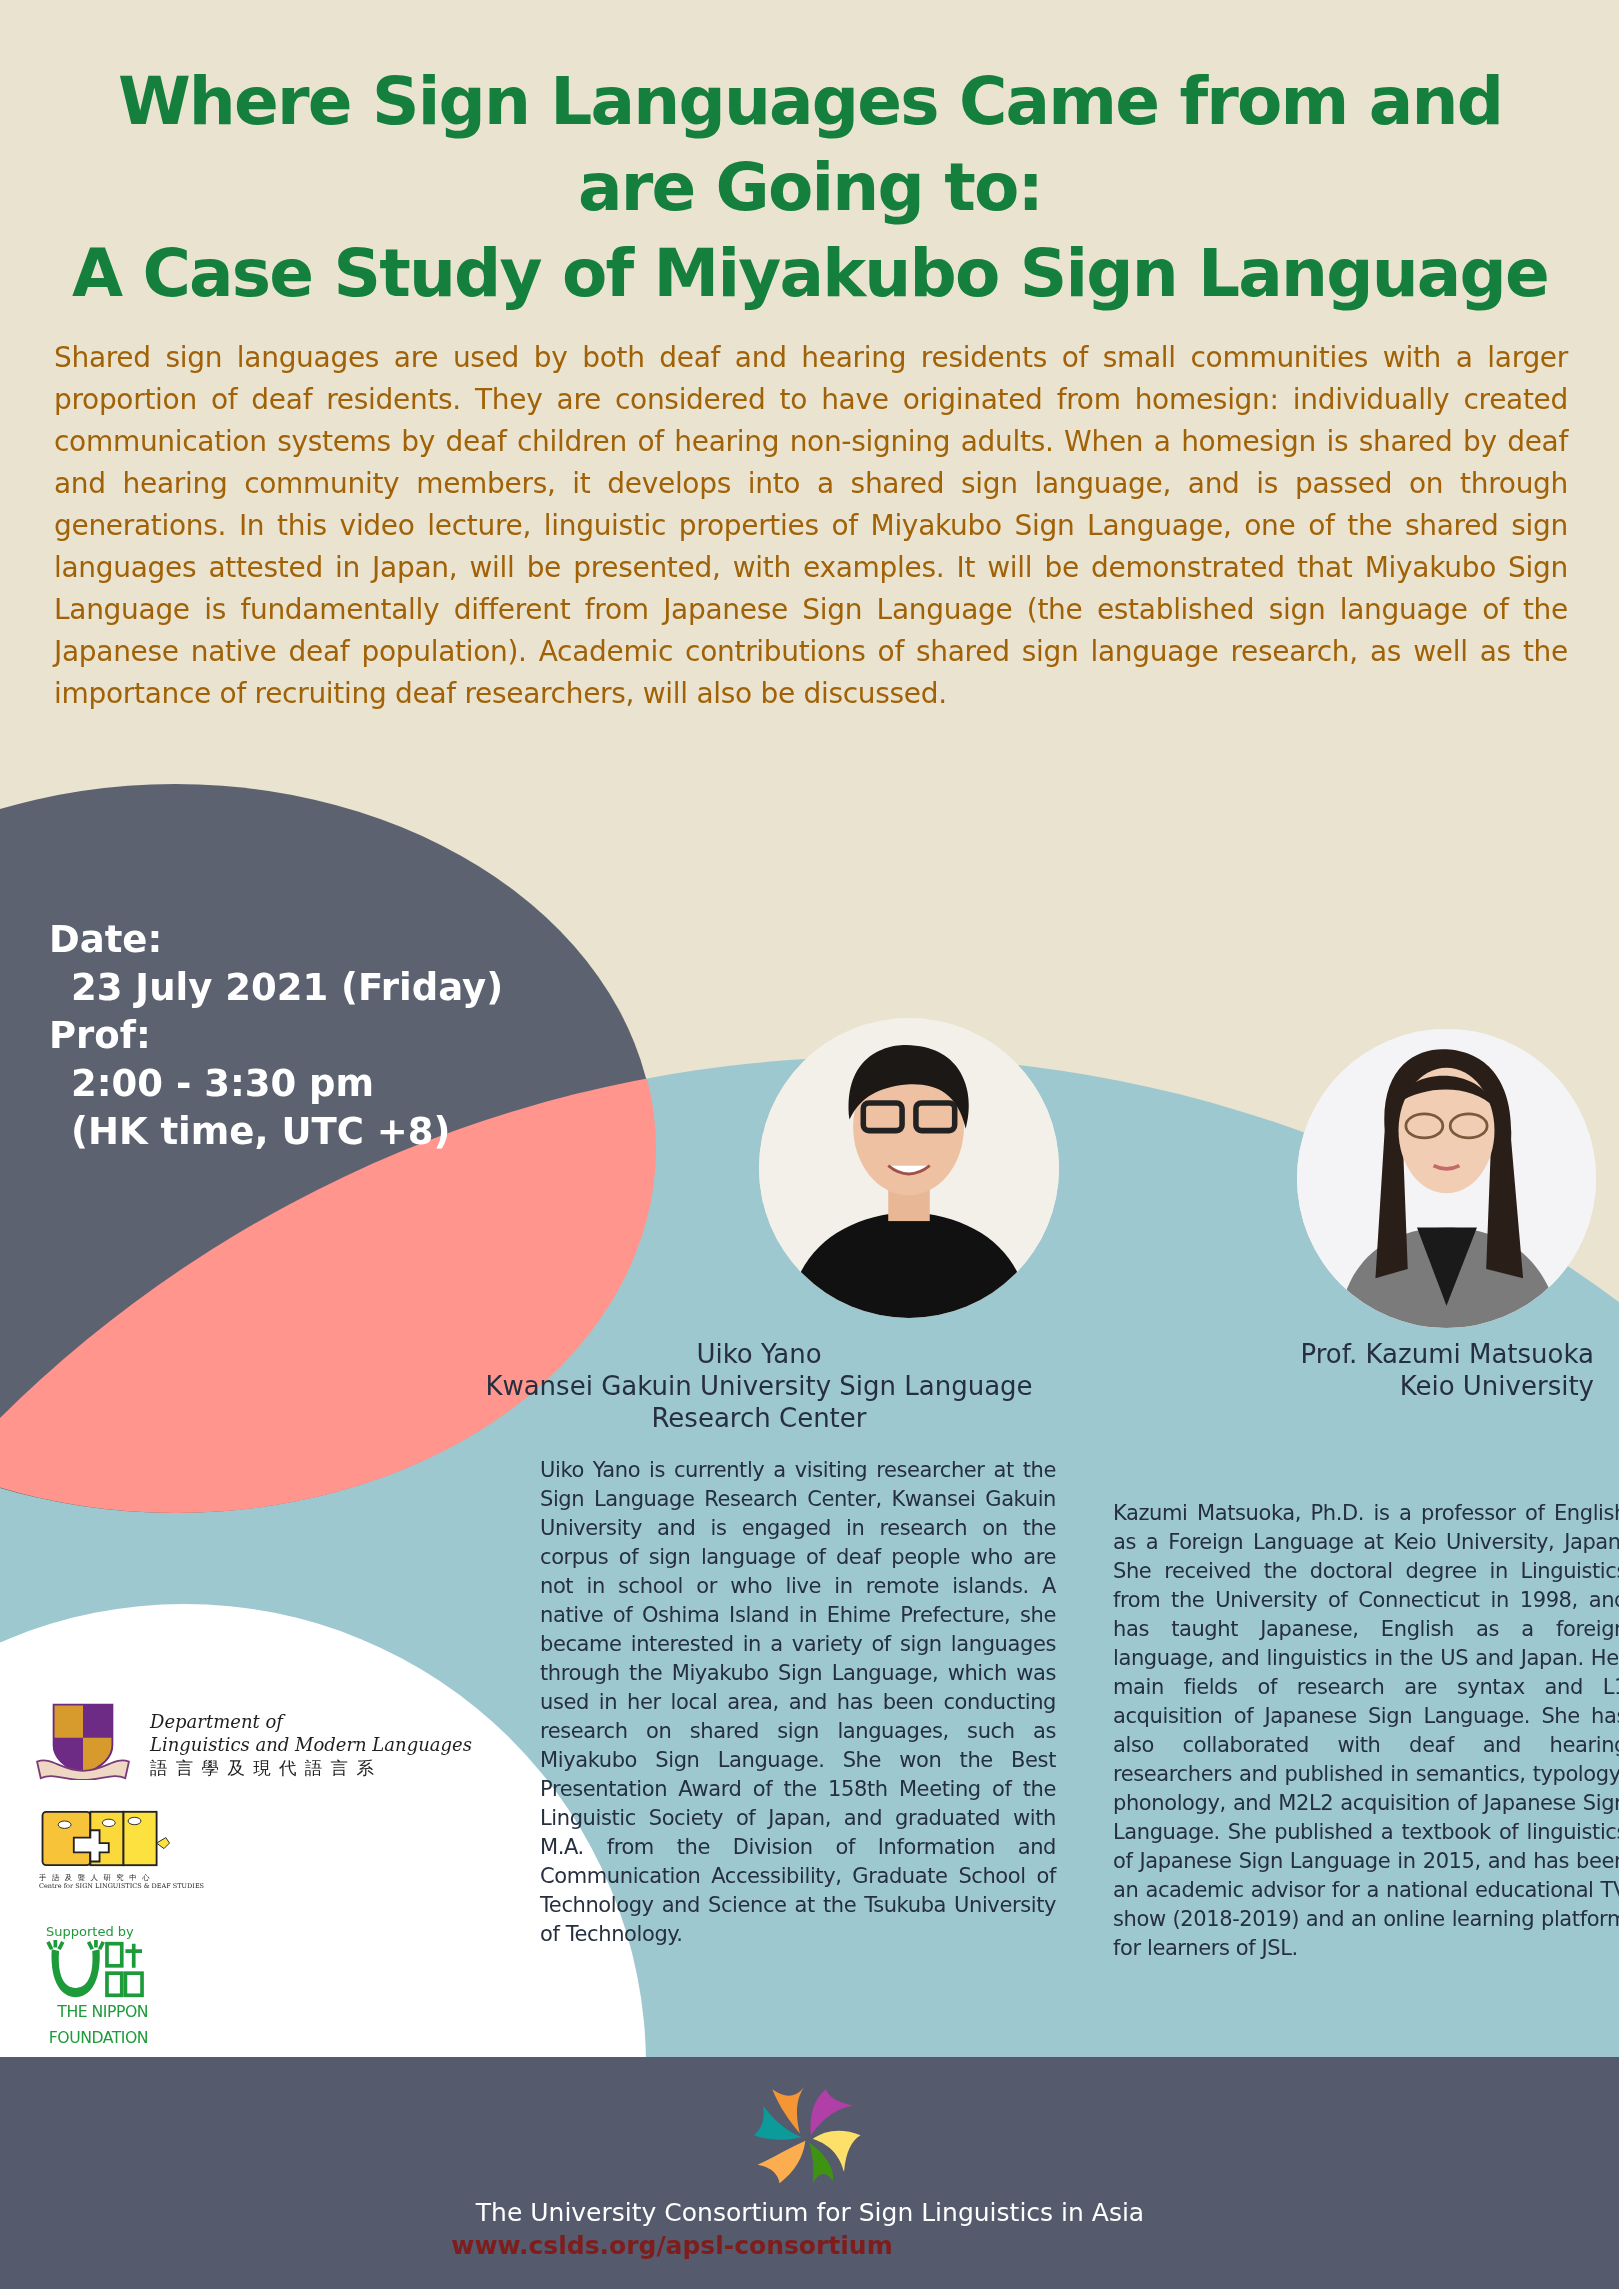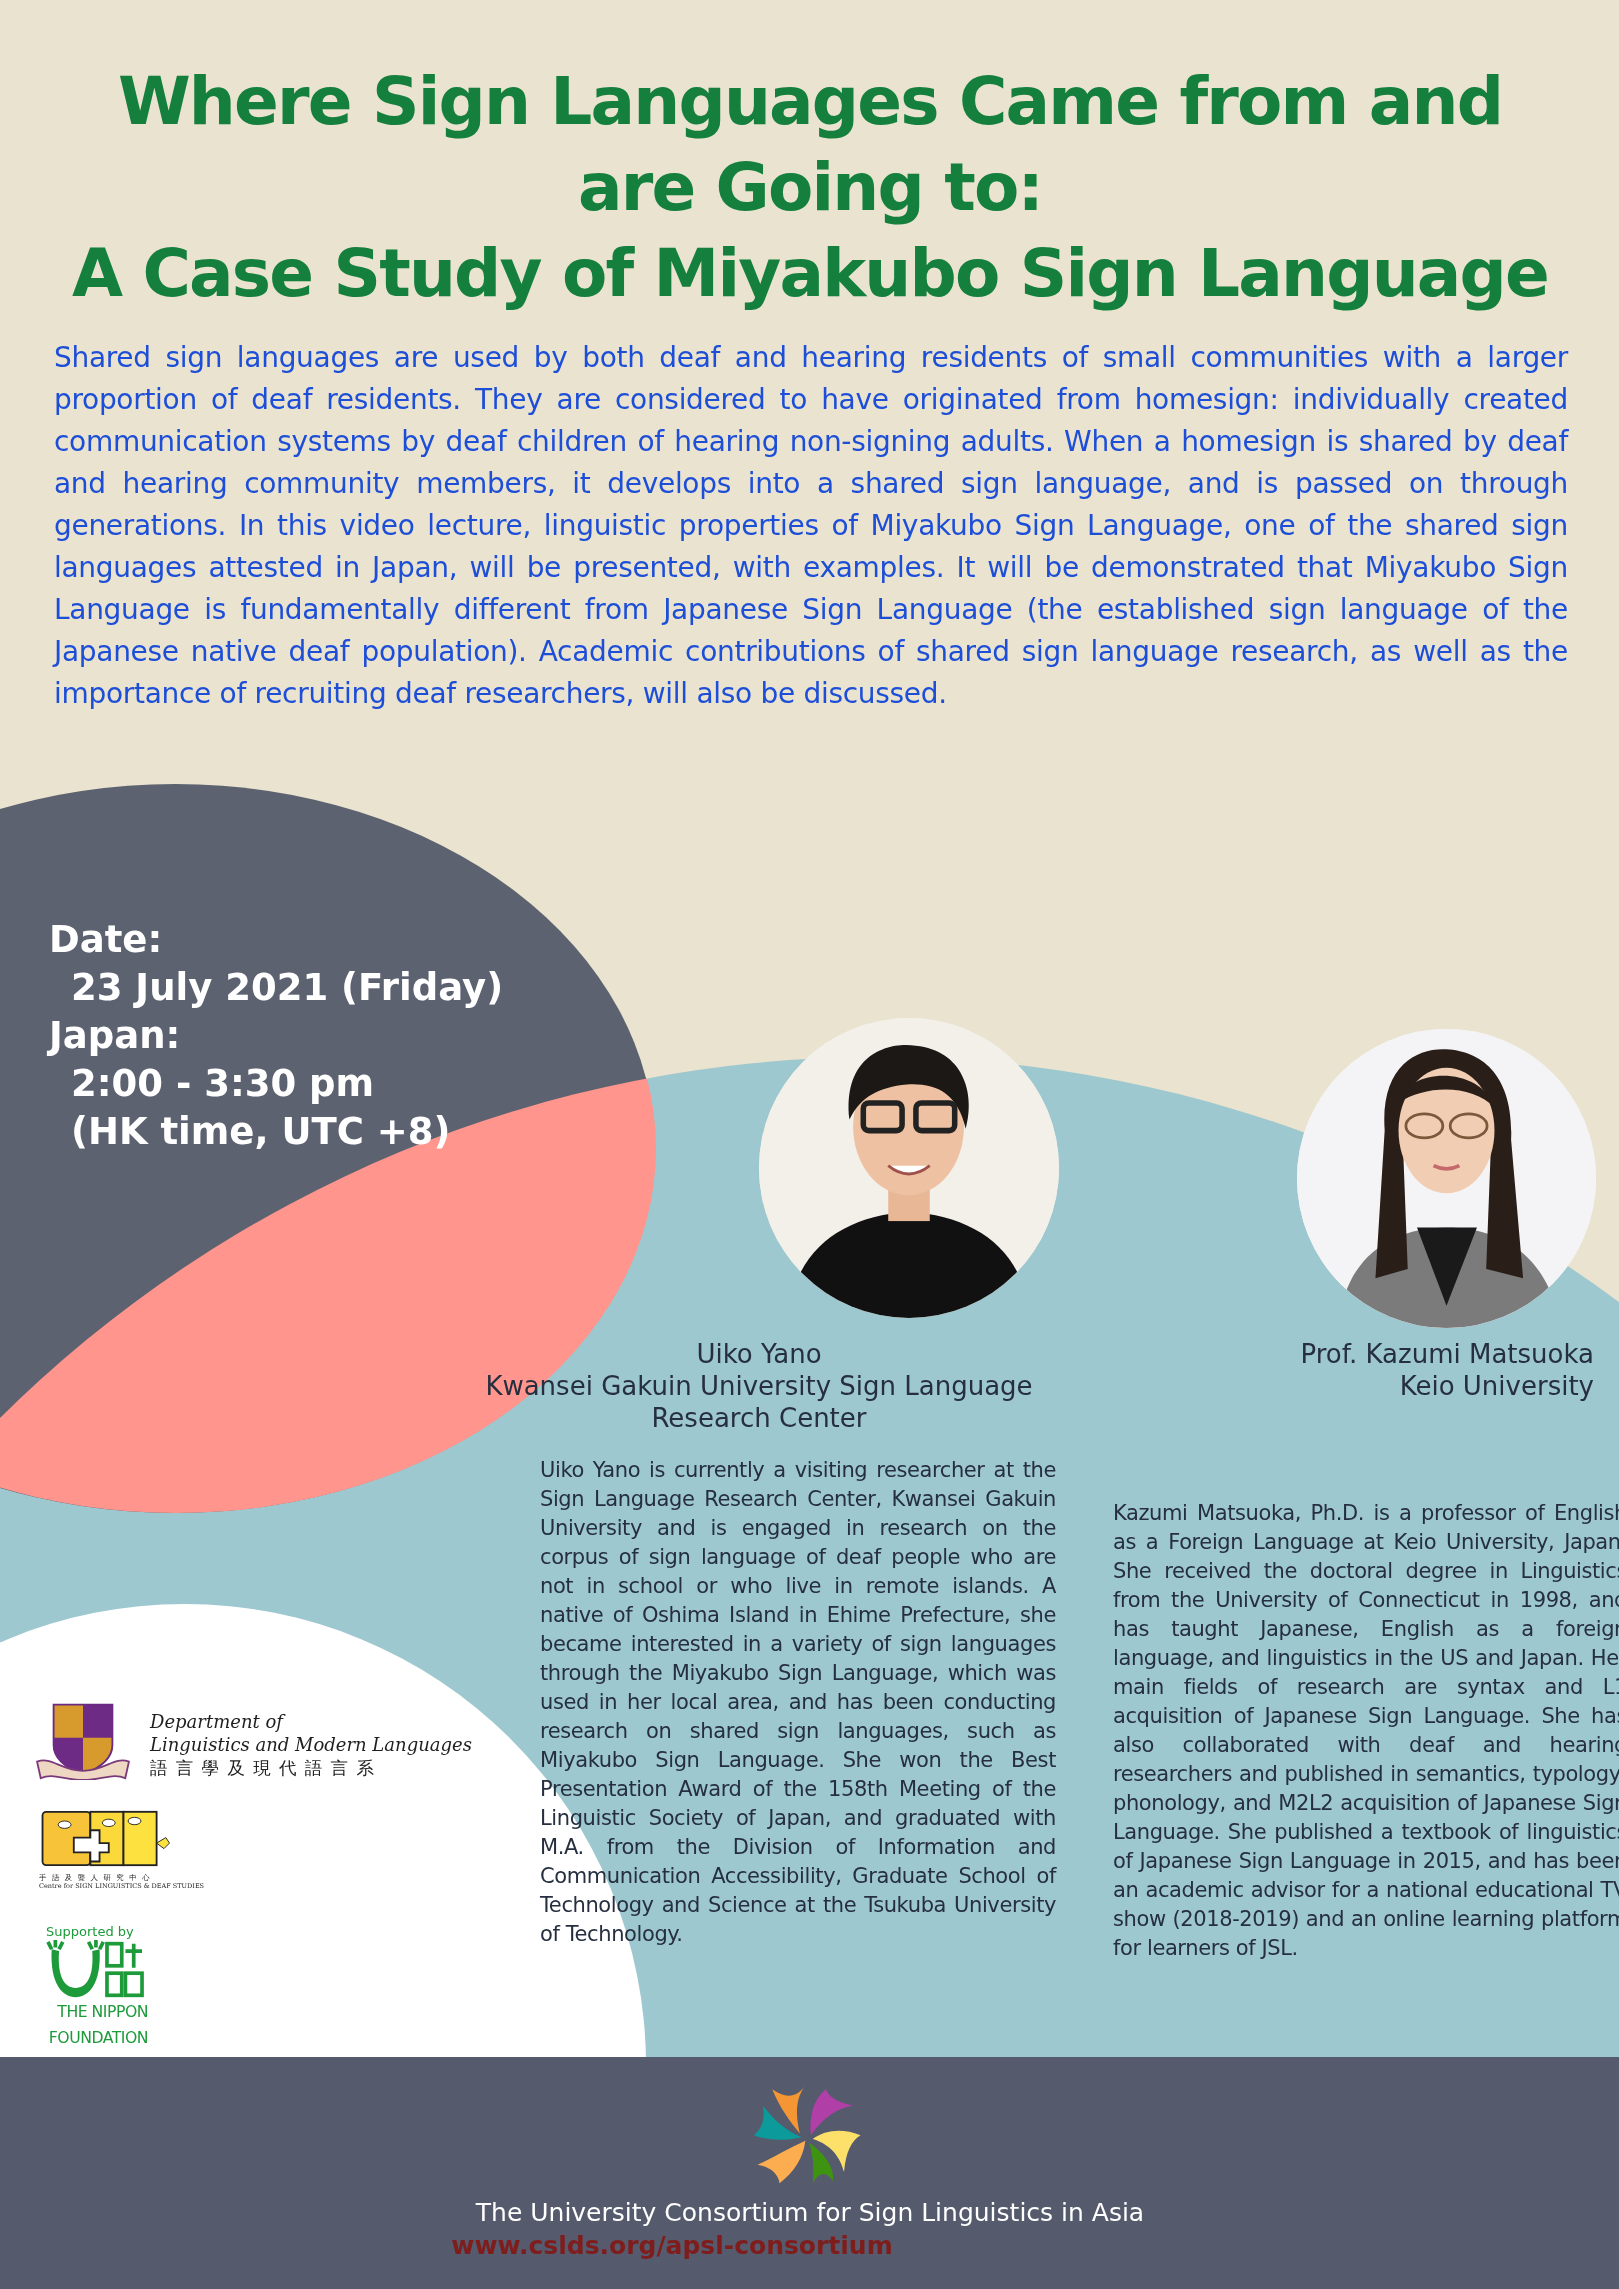--- a/index.html
+++ b/index.html
@@ -5,21 +5,21 @@
   html, body { margin:0; padding:0; }
   body { width:1620px; height:2290px; position:relative; overflow:hidden; background:#e9e3cf; font-family:"Liberation Sans", sans-serif; color:#262f3f; }
   
   .shape-teal { position:absolute; left:-369px; top:1057px; width:2492px; height:2492px; border-radius:50%; background:#9ec8cf; }
   .shape-dark { position:absolute; left:-305px; top:784px; width:960px; height:729px; border-radius:50%; background:#5d6270; overflow:hidden; }
   .shape-white { position:absolute; left:-277px; top:1604px; width:923px; height:923px; border-radius:50%; background:#ffffff; }
   .shape-lens { position:absolute; left:-369px; top:1057px; width:2492px; height:2492px; border-radius:50%; overflow:hidden; }
   .shape-lens .inner { position:absolute; left:65px; top:-273px; width:960px; height:729px; border-radius:50%; background:#ff958c; }
 
   .title { position:absolute; left:37px; top:59px; width:1546px; text-align:center; font-family:"DejaVu Sans", sans-serif; font-weight:bold; font-size:66px; line-height:86px; letter-spacing:-1.8px; color:#15803d; }
-  .abstract { position:absolute; left:54px; top:337px; width:1514px; font-family:"DejaVu Sans", sans-serif; font-size:28px; line-height:42px; text-align:justify; color:#1d4ed8; letter-spacing:-0.3px; }
+  .abstract { position:absolute; left:54px; top:337px; width:1514px; font-family:"DejaVu Sans", sans-serif; font-size:28px; line-height:42px; text-align:justify; color:#a16207; letter-spacing:-0.3px; }
 
   .event { position:absolute; left:49px; top:916px; color:#ffffff; font-family:"DejaVu Sans", sans-serif; font-weight:bold; font-size:37px; line-height:48px; }
   .event .val { padding-left:22px; display:block; }
   .event .lbl { display:block; }
 
   .photo { position:absolute; border-radius:50%; overflow:hidden; background:#f4f3f0; }
   .photo1 { left:759px; top:1018px; width:300px; height:300px; background:#f3f0ea; }
   .photo2 { left:1297px; top:1029px; width:299px; height:299px; background:#f4f4f6; }
   .photo svg { width:100%; height:100%; display:block; }
 
@@ -61,21 +61,21 @@
   <div>Where Sign Languages Came from and</div>
   <div>are Going to:</div>
   <div>A Case Study of Miyakubo Sign Language</div>
 </div>
 
 <div class="abstract">Shared sign languages are used by both deaf and hearing residents of small communities with a larger proportion of deaf residents. They are considered to have originated from homesign: individually created communication systems by deaf children of hearing non-signing adults. When a homesign is shared by deaf and hearing community members, it develops into a shared sign language, and is passed on through generations. In this video lecture, linguistic properties of Miyakubo Sign Language, one of the shared sign languages attested in Japan, will be presented, with examples. It will be demonstrated that Miyakubo Sign Language is fundamentally different from Japanese Sign Language (the established sign language of the Japanese native deaf population). Academic contributions of shared sign language research, as well as the importance of recruiting deaf researchers, will also be discussed.</div>
 
 <div class="event">
   <span class="lbl">Date:</span>
   <span class="val">23 July 2021 (Friday)</span>
-  <span class="lbl">Japan:</span>
+  <span class="lbl">Prof:</span>
   <span class="val">2:00 - 3:30 pm</span>
   <span class="val">(HK time, UTC +8)</span>
 </div>
 
 <div class="photo photo1">
   <svg viewBox="0 0 325 325">
     <rect width="325" height="325" fill="#f3f0ea"></rect>
     <path d="M30 325 C40 250 90 215 162 210 C235 215 285 250 295 325 Z" fill="#111"></path>
     <rect x="140" y="180" width="45" height="40" fill="#e8b796"></rect>
     <ellipse cx="162" cy="118" rx="60" ry="74" fill="#eec1a2"></ellipse>

